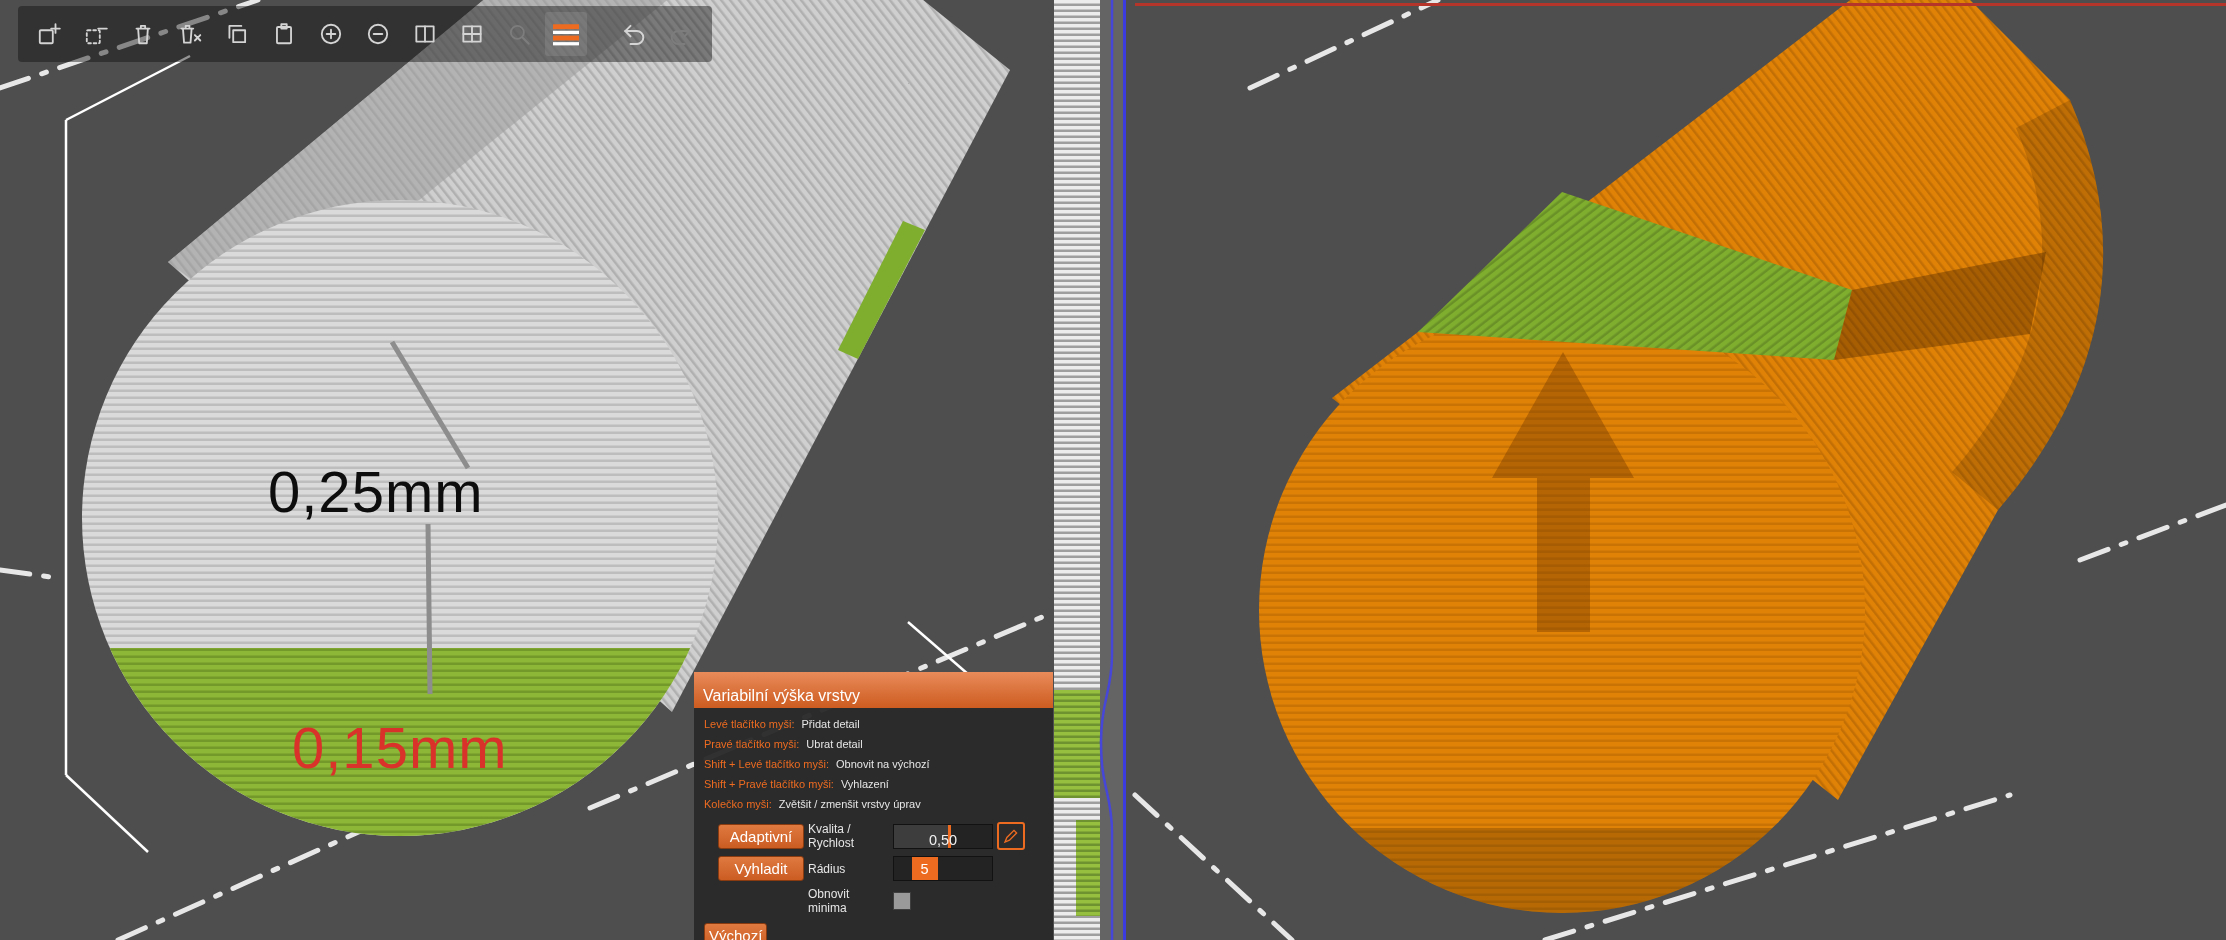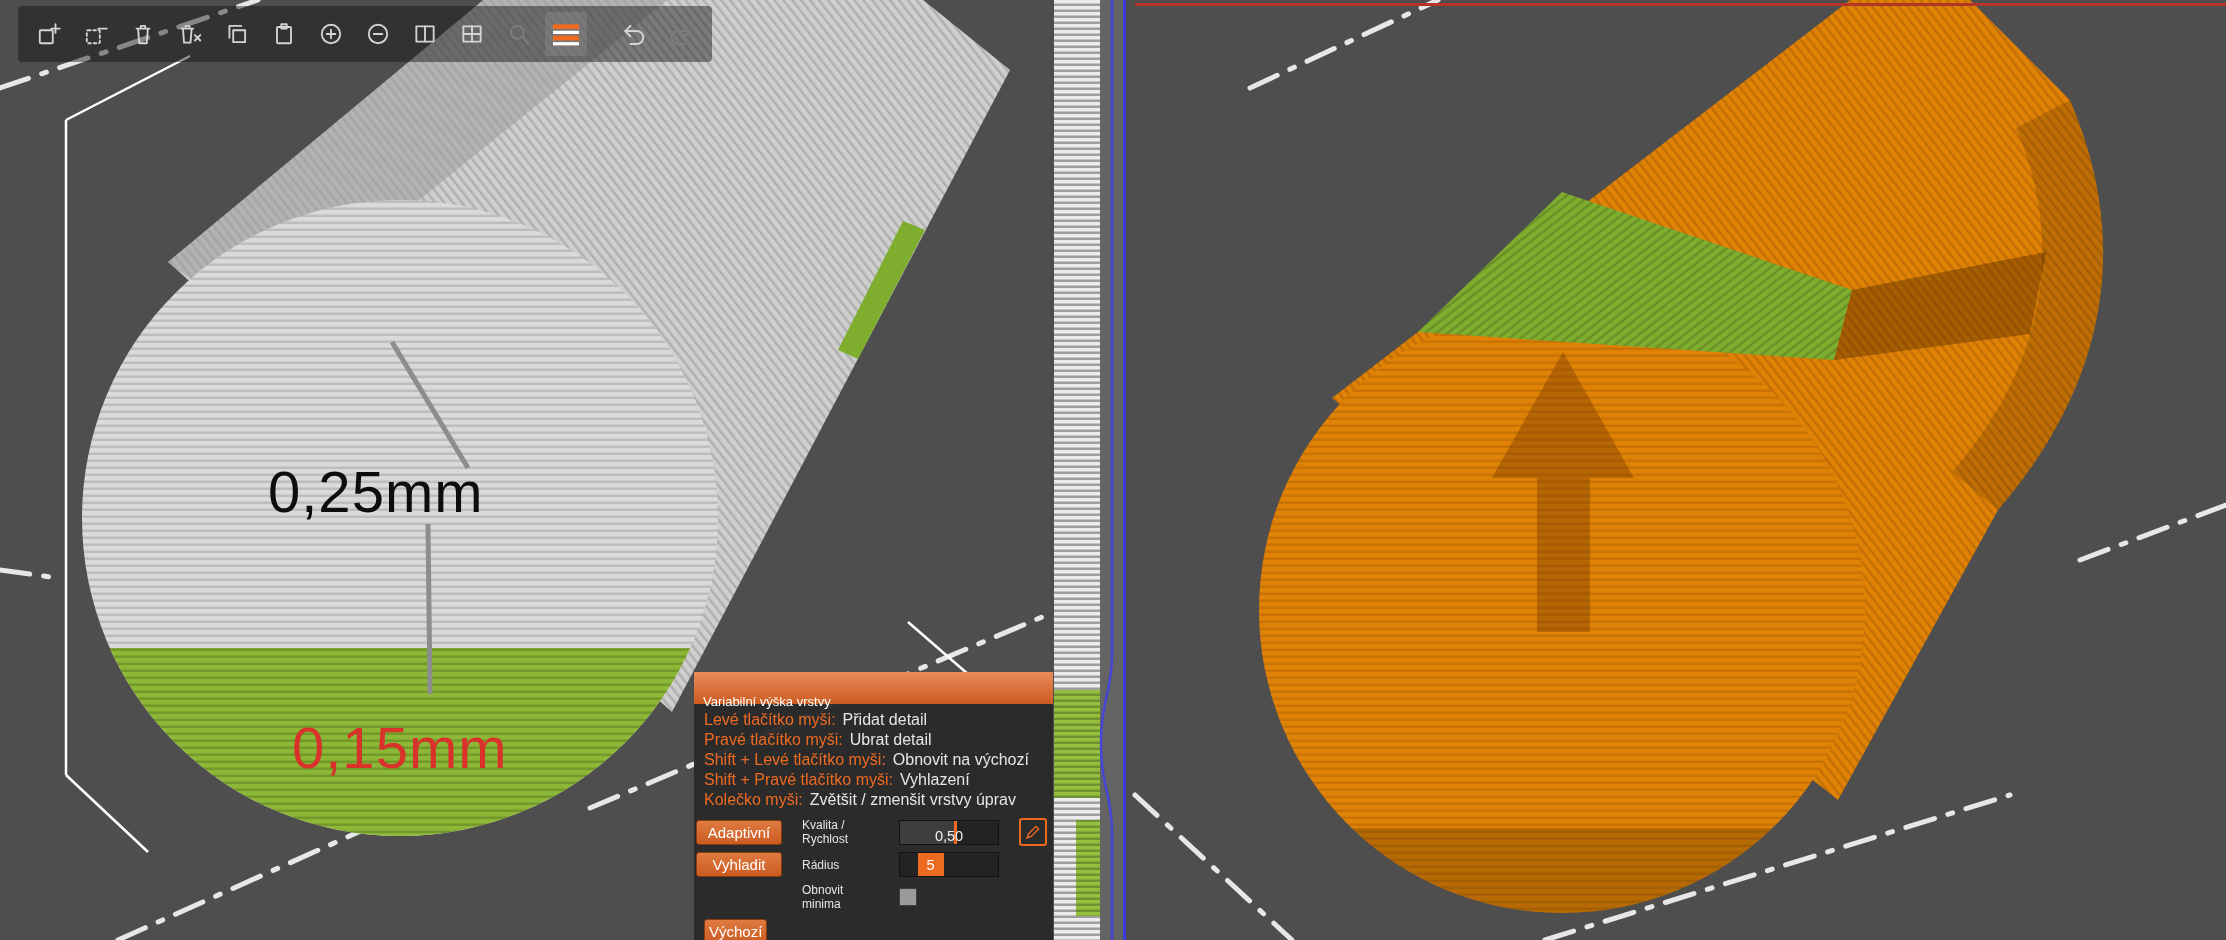--- a/index.html
+++ b/index.html
@@ -20,26 +20,26 @@
   .tbtn svg{display:block;fill:none;stroke:currentColor;stroke-width:1.7;stroke-linecap:round;stroke-linejoin:round}
   .tbtn svg.nofill{stroke:none}
   .tb-sep{width:16px}
 
   .ann{position:absolute;font-weight:normal;font-size:58px;letter-spacing:1px;z-index:6}
   .ann.top{left:268px;top:458px;color:#0d0d0d}
   .ann.bottom{left:292px;top:714px;color:#d8322b}
 
   .panel{position:absolute;left:694px;top:672px;width:359px;height:268px;
          background:rgba(42,42,42,0.96);z-index:20;color:#e6e6e6;overflow:hidden}
-  .panel-header{height:27px;line-height:27px;padding:16px 9px;font-size:13px;color:#fff;
+  .panel-header{height:36px;line-height:27px;padding:10px 9px;font-size:16px;color:#fff;
                 background:linear-gradient(#e98b5a,#cd5c20)}
   .hints{padding:6px 10px 4px}
-  .hint{font-size:16px;line-height:20px;white-space:nowrap}
+  .hint{font-size:11px;line-height:20px;white-space:nowrap}
   .hint .hl{color:#ED6B21;margin-right:7px}
-  .controls{display:grid;grid-template-columns:86px 1fr 100px 32px;gap:6px 20px;align-items:center;padding:4px 2px 0}
+  .controls{display:grid;grid-template-columns:86px 1fr 100px 32px;gap:6px 4px;align-items:center;padding:4px 24px 0}
   .obtn{background:linear-gradient(#df7a40,#cb5c22);border:1px solid #8a3c10;border-radius:3px;color:#fff;
         font-size:15px;height:25px;cursor:pointer;font-family:inherit;padding:0 4px}
   .clabel{font-size:12px;color:#e6e6e6}
   .track{position:relative;height:25px;background:#232323;border:1px solid #121212;display:flex;
          align-items:flex-end;justify-content:center;font-size:14.5px;color:#f0f0f0;cursor:pointer}
   .track .fillL{position:absolute;left:0;top:0;bottom:0;width:55%;background:#3d3d3d}
   .track .cursor{position:absolute;left:55%;top:0;bottom:0;width:3px;background:#ED6B21}
   .track .val{position:relative;z-index:1}
   .track.radius .seg{position:absolute;left:18%;top:0;bottom:0;width:26px;background:#ED6B21;
                      display:flex;align-items:center;justify-content:center;color:#fff}

